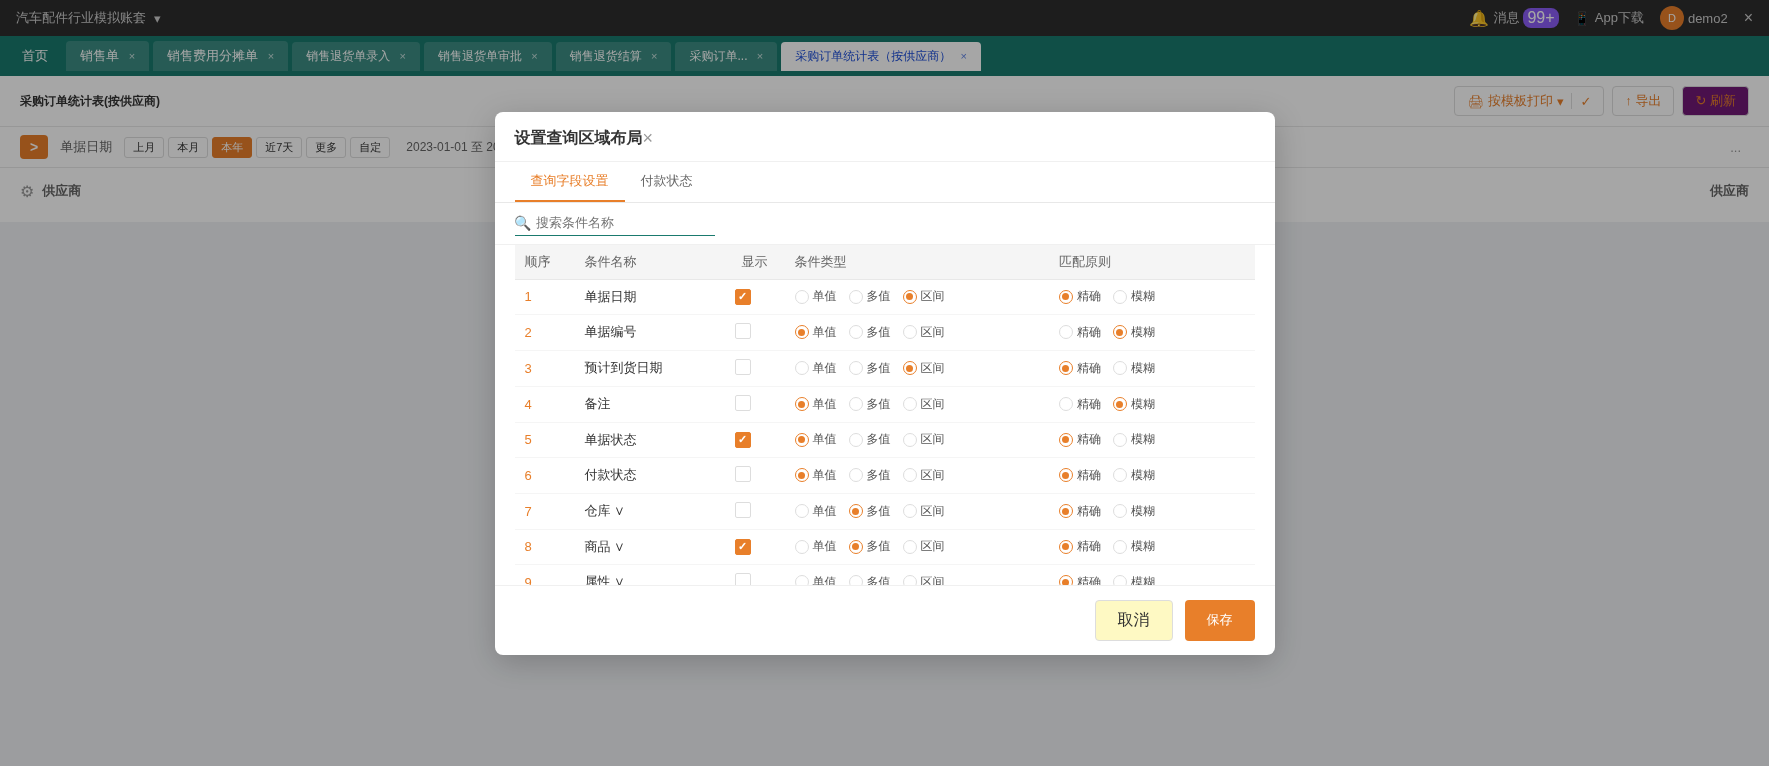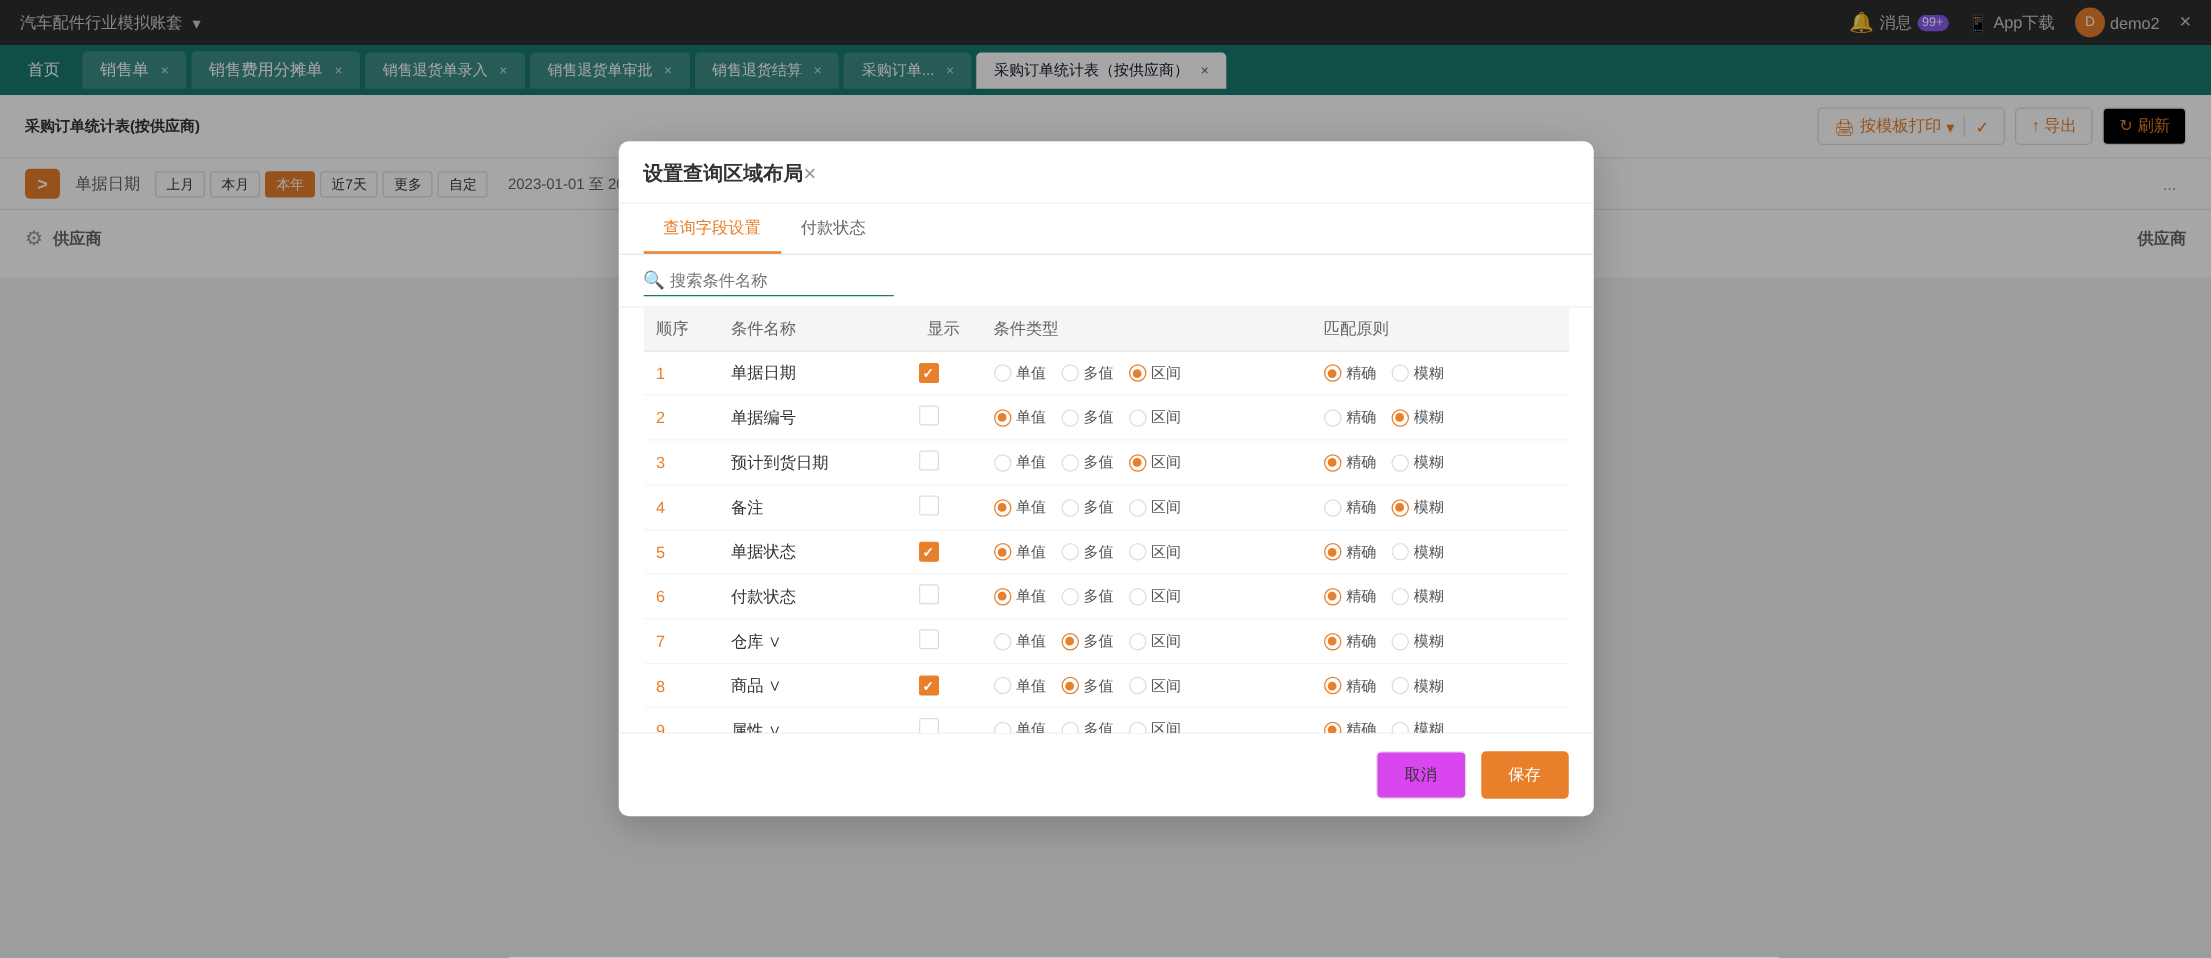--- a/index.html
+++ b/index.html
@@ -10,59 +10,59 @@
       background: #2d2d2d;
       height: 36px;
       display: flex;
       align-items: center;
       justify-content: space-between;
       padding: 0 16px;
       color: #ccc;
     }
     .top-bar-left { font-size: 13px; display: flex; align-items: center; gap: 8px; }
     .top-bar-right { display: flex; align-items: center; gap: 16px; font-size: 13px; }
-    .top-bar-right .badge { background: #8b5cf6; color: #fff; border-radius: 8px; font-size: 10px; padding: 1px 4px; }
+    .top-bar-right .badge { background: #8b5cf6; color: #fff; border-radius: 8px; font-size: 16px; padding: 1px 4px; }
     .top-bar-close { color: #ccc; cursor: pointer; font-size: 16px; }
 
     
     .nav-bar {
       background: #1a7a6e;
       height: 40px;
       display: flex;
       align-items: center;
       padding: 0 8px;
       gap: 4px;
     }
     .nav-tab {
       color: #fff;
       padding: 6px 14px;
       border-radius: 4px 4px 0 0;
       cursor: pointer;
       font-size: 13px;
       white-space: nowrap;
     }
     .nav-tab.home { background: transparent; }
-    .nav-tab.active { background: #fff; color: #0f172a; }
+    .nav-tab.active { background: #fff; color: #1d4ed8; }
     .nav-tab .close-x { margin-left: 6px; opacity: 0.7; font-size: 11px; }
     .nav-tab:not(.home):not(.active) { background: rgba(255,255,255,0.15); }
 
     
     .page-header {
       background: #fff;
       padding: 10px 20px;
       display: flex;
       align-items: center;
       justify-content: space-between;
       border-bottom: 1px solid #e8e8e8;
     }
     .page-title { font-size: 12px; font-weight: bold; color: #333; }
     .page-actions { display: flex; gap: 8px; align-items: center; }
     .btn-print { background: #fff; border: 1px solid #ddd; padding: 5px 12px; border-radius: 4px; cursor: pointer; font-size: 13px; display: flex; align-items: center; gap: 4px; color: #e87f2a; }
     .btn-export { background: #fff; border: 1px solid #ddd; padding: 5px 12px; border-radius: 4px; cursor: pointer; font-size: 13px; color: #e87f2a; }
-    .btn-refresh { background: #000000; border: 1px solid #ddd; padding: 5px 12px; border-radius: 4px; cursor: pointer; font-size: 13px; color: #e87f2a; }
+    .btn-refresh { background: #701a75; border: 1px solid #ddd; padding: 5px 12px; border-radius: 4px; cursor: pointer; font-size: 13px; color: #e87f2a; }
 
     
     .filter-bar {
       background: #fff;
       padding: 8px 20px;
       display: flex;
       align-items: center;
       gap: 12px;
       border-bottom: 1px solid #e8e8e8;
     }
@@ -219,21 +219,21 @@
     .radio-dot.selected::after { content: ''; width: 7px; height: 7px; border-radius: 50%; background: #e87f2a; display: block; }
 
     
     .dialog-footer {
       padding: 14px 20px;
       display: flex;
       justify-content: flex-end;
       gap: 12px;
       border-top: 1px solid #f0f0f0;
     }
-    .btn-cancel { padding: 9px 22px; border: 1px solid #ddd; border-radius: 4px; background: #d946ef; cursor: pointer; font-size: 13px; color: #333; }
+    .btn-cancel { padding: 9px 22px; border: 1px solid #ddd; border-radius: 4px; background: #fef9c3; cursor: pointer; font-size: 16px; color: #333; }
     .btn-save { padding: 7px 22px; border: none; border-radius: 4px; background: #e87f2a; cursor: pointer; font-size: 13px; color: #fff; font-weight: 500; }
 
     
     .dialog-table-wrap::-webkit-scrollbar { width: 6px; }
     .dialog-table-wrap::-webkit-scrollbar-thumb { background: #ccc; border-radius: 3px; }
 
     
     .dialog-table-wrap { max-height: 340px; }
 
     .condition-type-col { min-width: 180px; }

